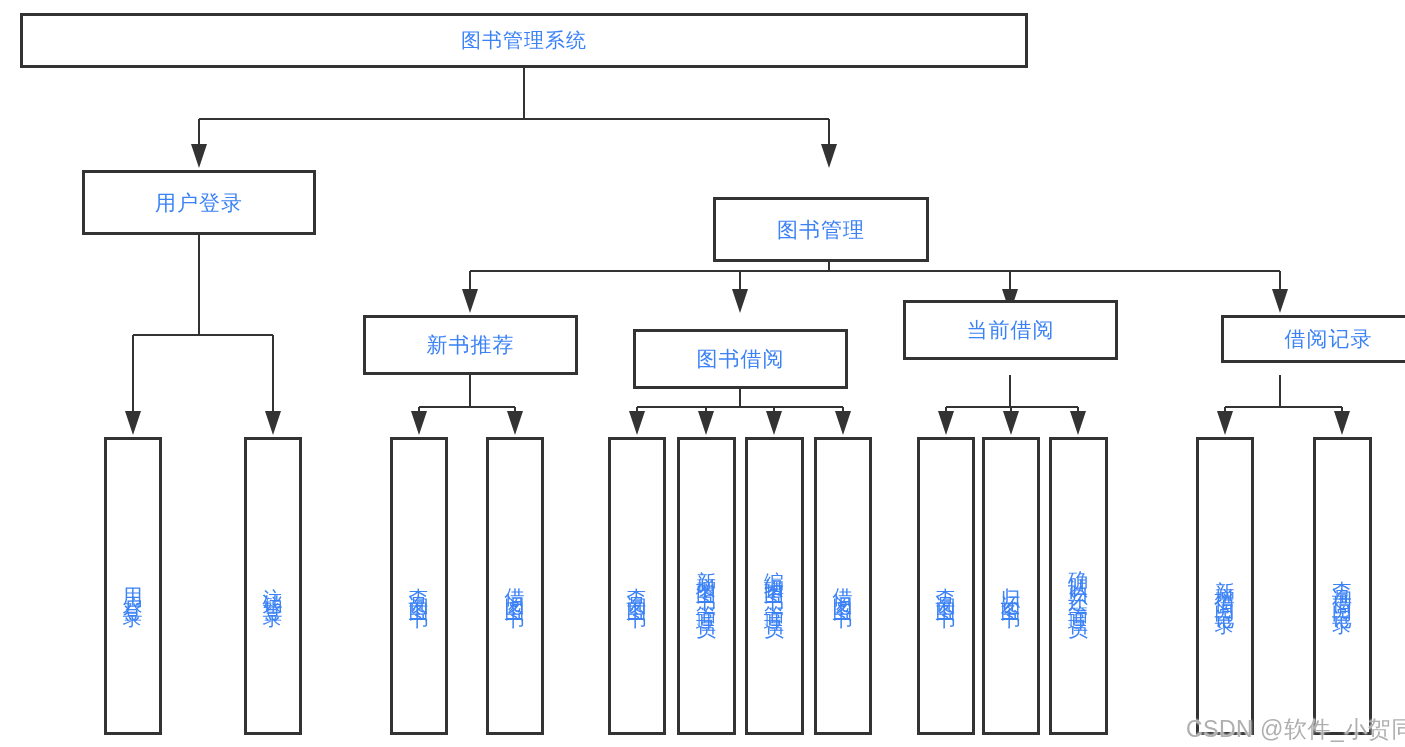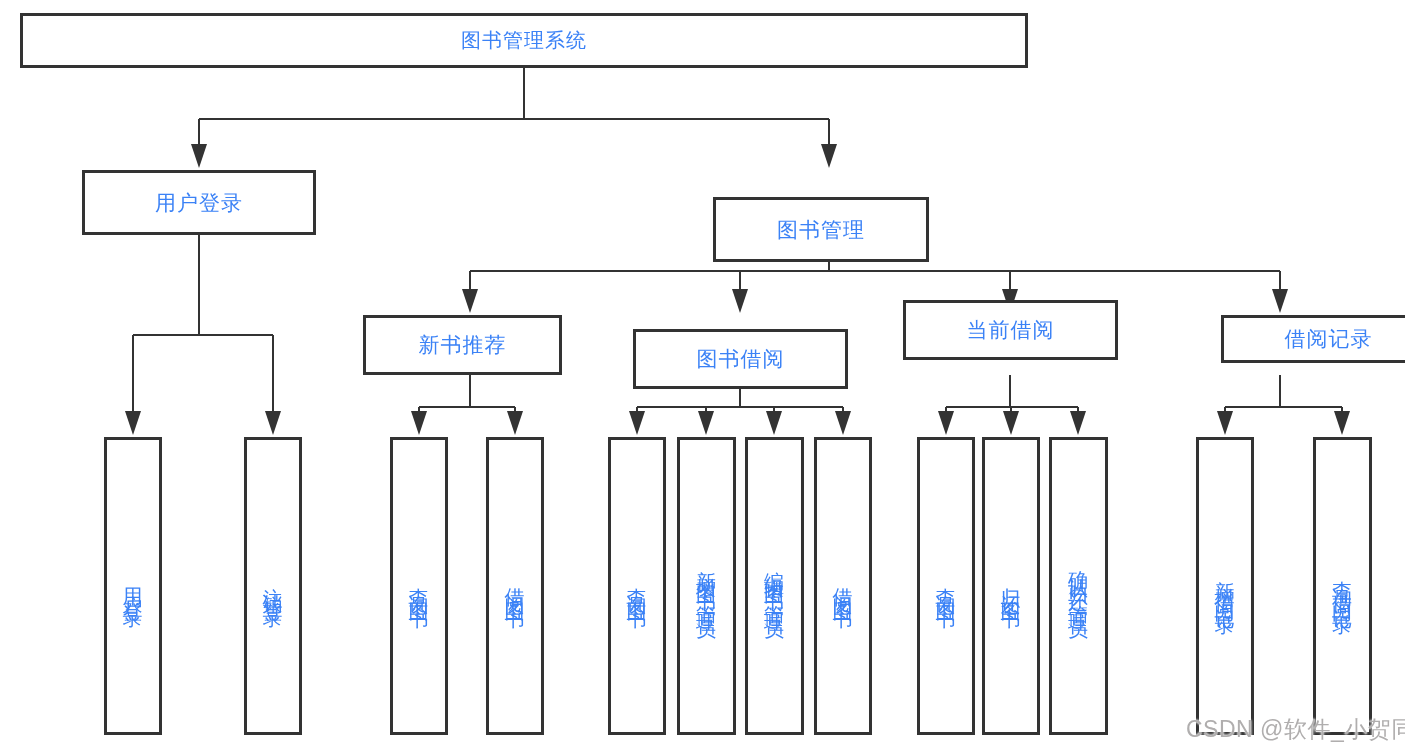--- a/index.html
+++ b/index.html
@@ -122,21 +122,21 @@
       <polygon points="1217,411 1233,411 1225,435"></polygon>
       <polygon points="1334,411 1350,411 1342,435"></polygon>
     </g>
   </svg>
 
   <div class="node root" style="left:20px; top:13px; width:1008px; height:55px;">图书管理系统</div>
 
   <div class="node h" style="left:82px; top:170px; width:234px; height:65px;">用户登录</div>
   <div class="node h" style="left:713px; top:170px; width:216px; height:65px;margin-top:27px;">图书管理</div>
 
-  <div class="node h" style="left:363px; top:315px; width:199px; height:60px;">新书推荐</div>
+  <div class="node h" style="left:363px; top:315px; width:215px; height:60px;">新书推荐</div>
   <div class="node h" style="left:633px; top:329px; width:215px; height:60px;">图书借阅</div>
   <div class="node h" style="left:903px; top:300px; width:215px; height:60px;">当前借阅</div>
   <div class="node h" style="left:1173px; top:315px; width:215px; height:48px;margin-left:48px;">借阅记录</div>
 
   <div class="node v" style="left:104px; top:437px; width:58px; height:298px;">用户登录</div>
   <div class="node v" style="left:244px; top:437px; width:58px; height:298px;">注销登录</div>
 
   <div class="node v" style="left:390px; top:437px; width:58px; height:298px;">查询图书</div>
   <div class="node v" style="left:486px; top:437px; width:58px; height:298px;">借阅图书</div>
 

